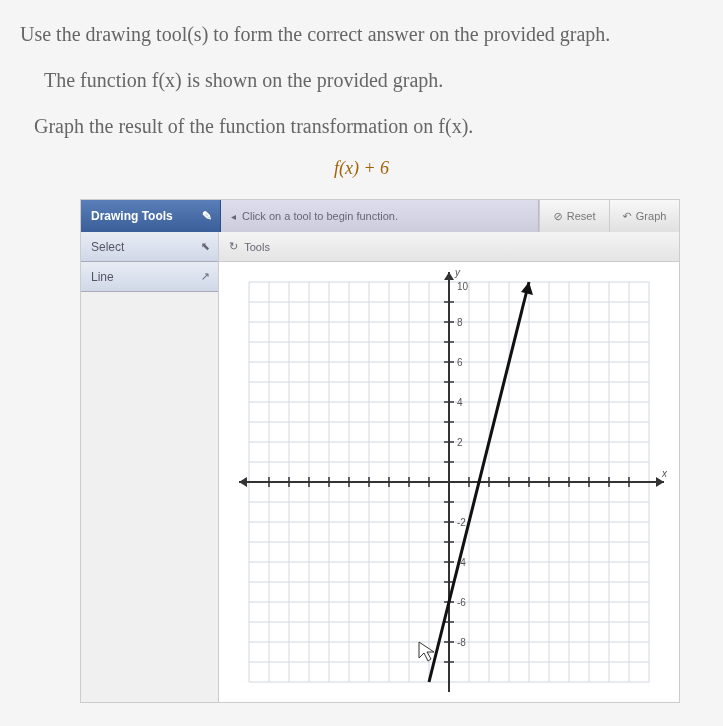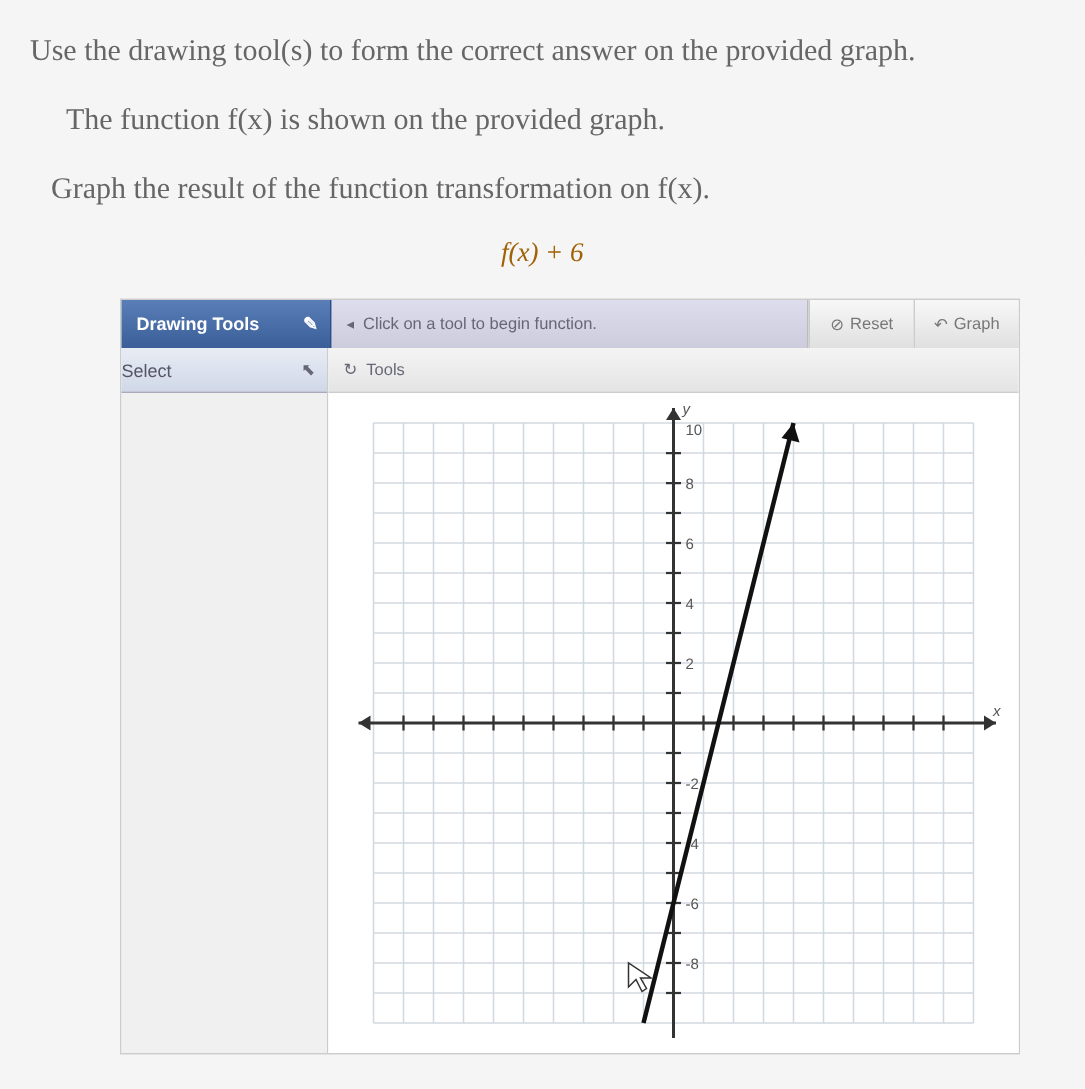--- a/index.html
+++ b/index.html
@@ -92,20 +92,21 @@
       border-right: 1px solid #ccc;
     }
     .tool-item {
       height: 30px;
       background: linear-gradient(#e8ecf4, #d0d8e8);
       border-bottom: 1px solid #aab;
       color: #556;
       font-size: 12px;
       display: flex;
       align-items: center;
+      padding-left: 10px;
       position: relative;
       cursor: pointer;
     }
     .tool-icon {
       position: absolute;
       right: 8px;
       font-size: 11px;
       color: #667;
     }
     .graph-area {
@@ -161,20 +162,24 @@
       <span>↶</span>
       <span>Graph</span>
     </div>
   </div>
 
   <div class="tool-body">
     <div class="tool-sidebar">
       <div class="tool-item">
         <span>Select</span>
         <span class="tool-icon">⬉</span>
+      </div>
+      <div class="tool-item">
+        <span>Line</span>
+        <span class="tool-icon">↗</span>
       </div>
     </div>
 
     <div class="graph-area">
       <div class="reset-row">
         <span class="reset-icon">↻</span>
         <span>Tools</span>
       </div>
       <div class="canvas">
         <svg width="460" height="440" viewBox="0 0 460 440">

